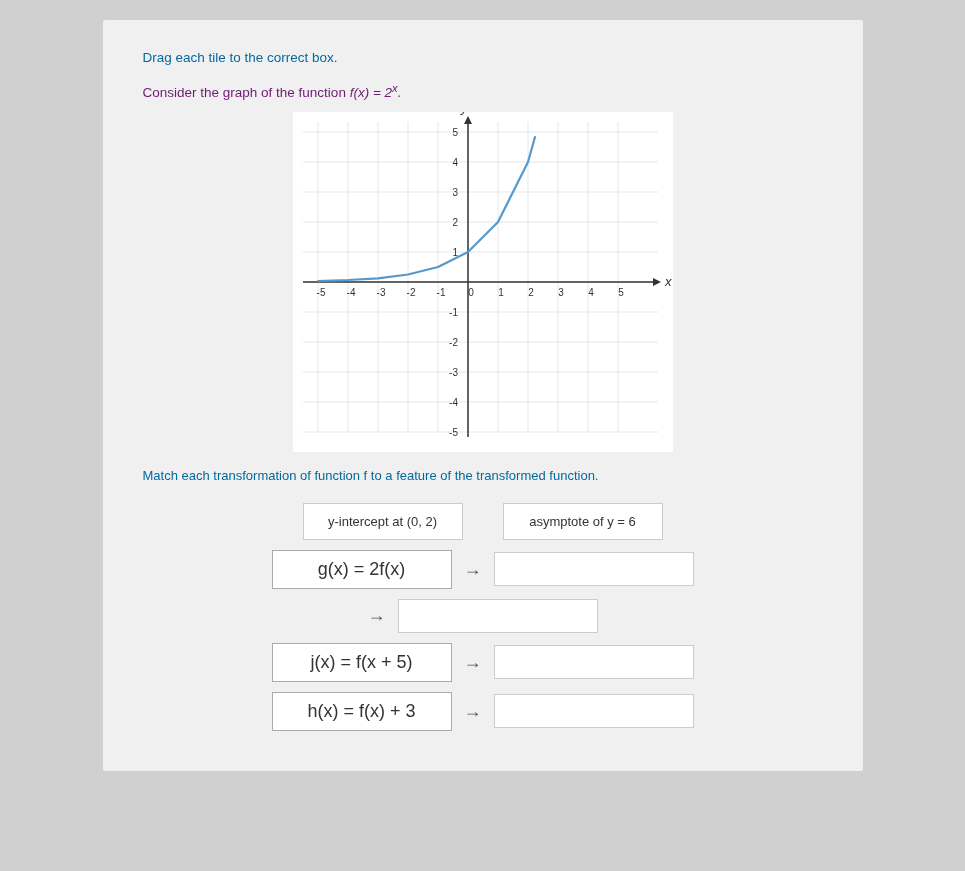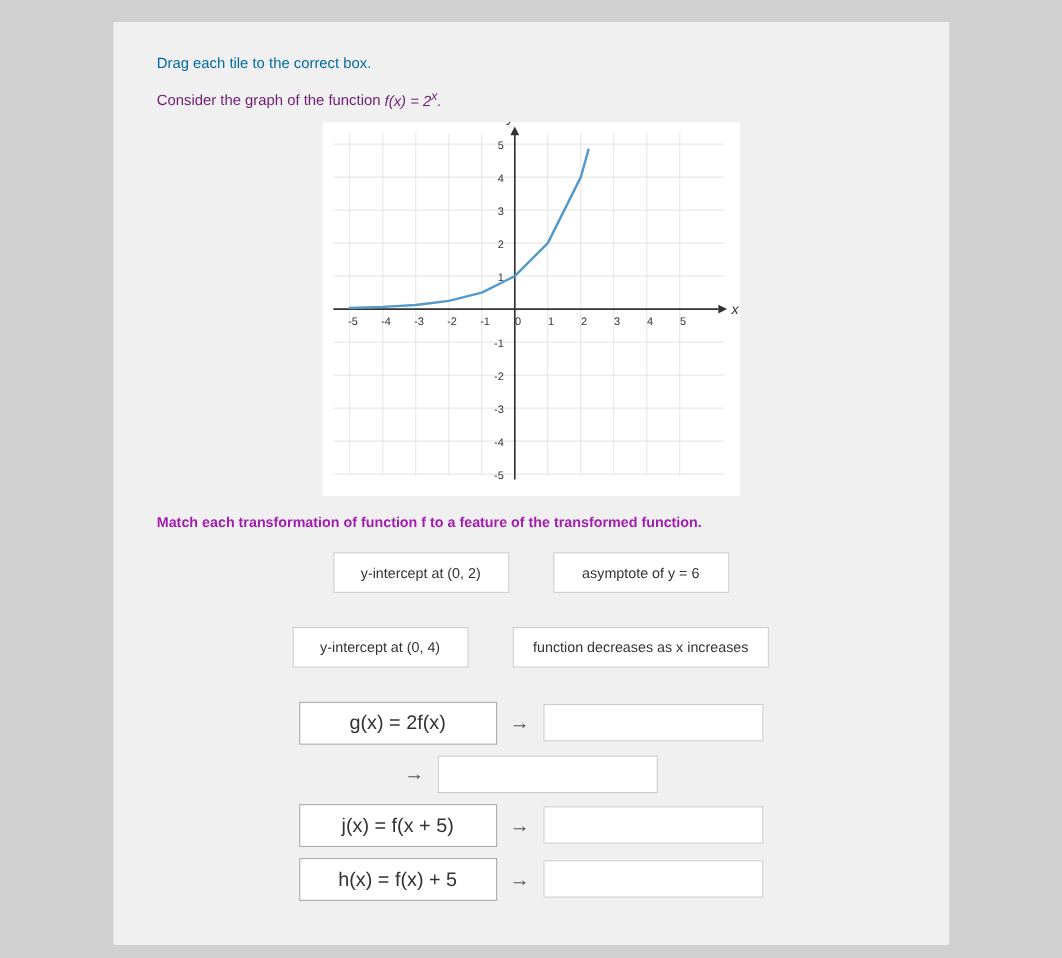--- a/index.html
+++ b/index.html
@@ -33,30 +33,29 @@
     .graph-container {
       display: flex;
       justify-content: center;
       margin-bottom: 16px;
     }
     svg.graph {
       display: block;
     }
     .match-instruction {
       font-size: 13px;
-      color: #a21caf;
+      color: #0369a1;
       margin-bottom: 20px;
-      font-weight: bold;
     }
     
     .tiles-row {
       display: flex;
       justify-content: center;
       gap: 40px;
-      margin-bottom: 31px;
+      margin-bottom: 0;
     }
     .tile {
       background: white;
       border: 1px solid #ccc;
       padding: 10px 18px;
       font-size: 13px;
       color: #333;
       cursor: grab;
       min-width: 160px;
       text-align: center;
@@ -171,24 +170,20 @@
       <path d="M 15,159 L 45,158 L 75,156.3 L 105,152.5 L 135,145 L 165,130 L 195,100 L 225,40 L 232,15" fill="none" stroke="#5599cc" stroke-width="2.2" stroke-linecap="round" stroke-linejoin="round"></path>
     </svg>
   </div>
 
   <p class="match-instruction">Match each transformation of function f to a feature of the transformed function.</p>
 
   <div class="tiles-row">
     <div class="tile">y-intercept at (0, 2)</div>
     <div class="tile">asymptote of y = 6</div>
   </div>
-  <div class="tiles-row">
-    <div class="tile">y-intercept at (0, 4)</div>
-    <div class="tile">function decreases as x increases</div>
-  </div>
 
   <div class="matching-section">
     <div class="match-row">
       <div class="match-source">
         <span>g(x) = 2f(x)</span>
       </div>
       <span class="arrow">→</span>
       <div class="match-target"></div>
     </div>
     <div class="match-row">
@@ -197,19 +192,19 @@
     </div>
     <div class="match-row">
       <div class="match-source">
         <span>j(x) = f(x + 5)</span>
       </div>
       <span class="arrow">→</span>
       <div class="match-target"></div>
     </div>
     <div class="match-row">
       <div class="match-source">
-        <span>h(x) = f(x) + 5</span>
+        <span>h(x) = f(x) + 3</span>
       </div>
       <span class="arrow">→</span>
       <div class="match-target"></div>
     </div>
   </div>
 </div>
 
 </body></html>

